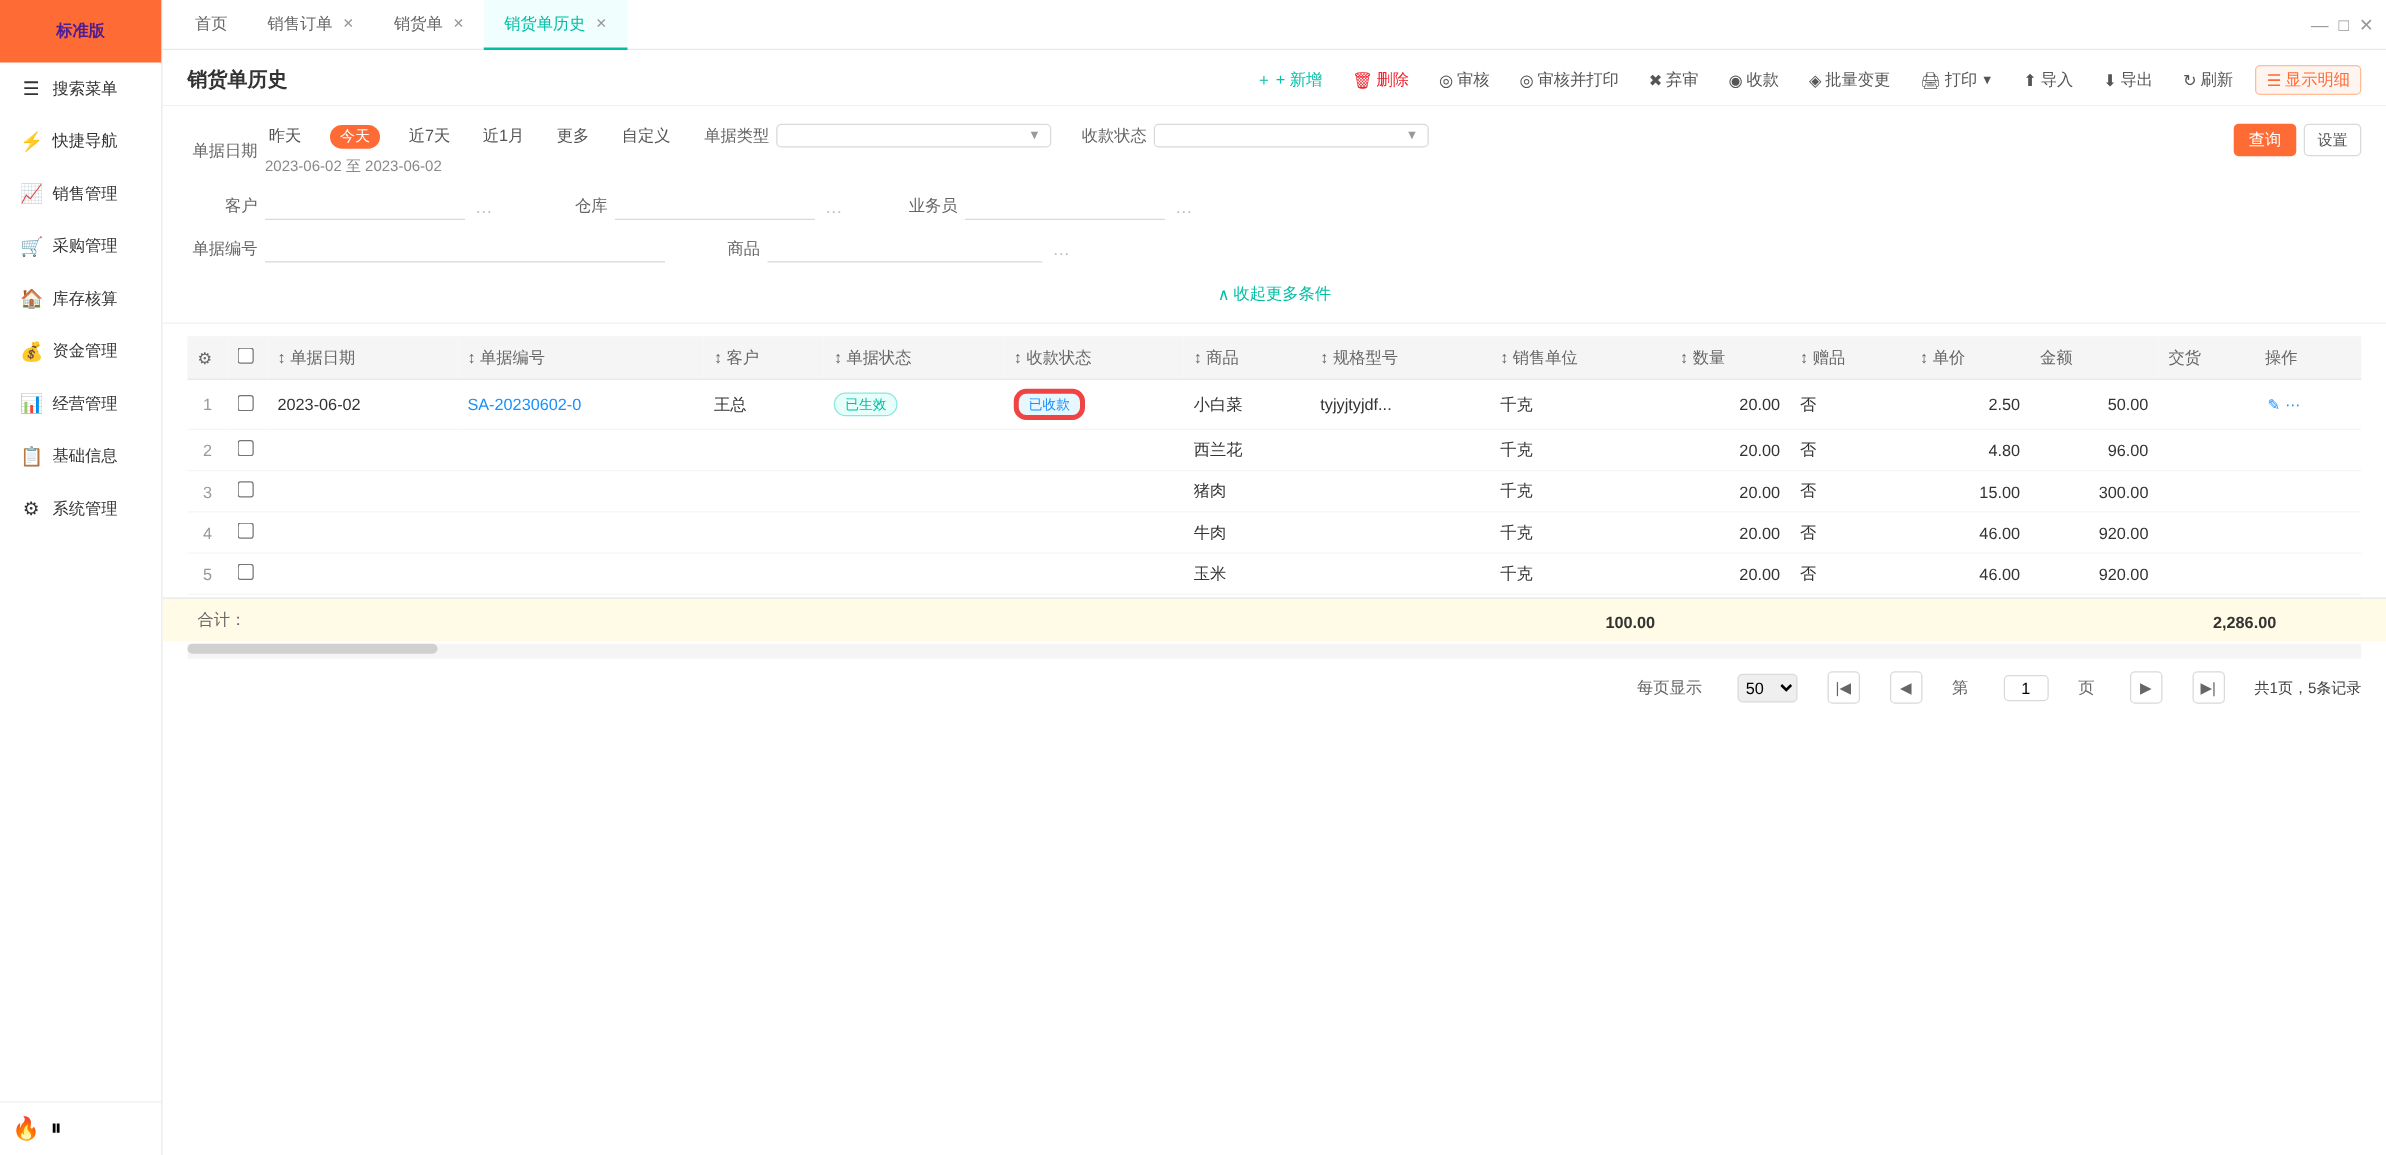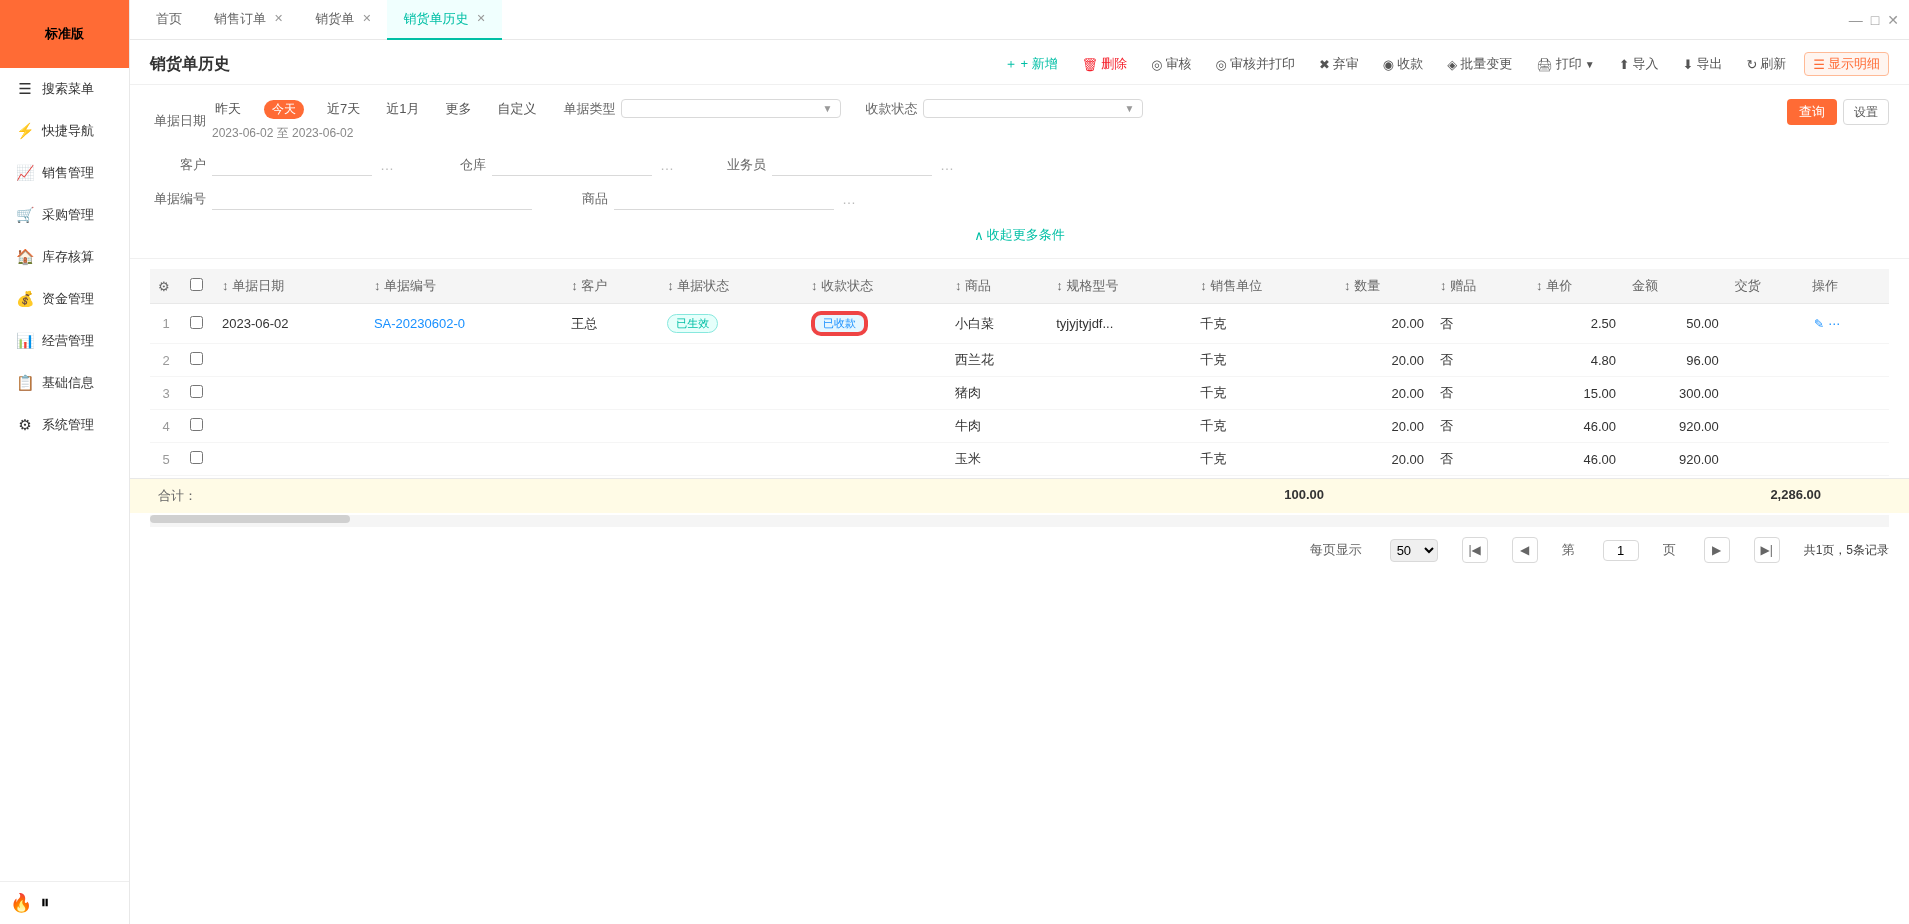--- a/index.html
+++ b/index.html
@@ -1,20 +1,20 @@
 <!DOCTYPE html>
 <html><head>
   <meta charset="utf-8">
   <style>
     * { box-sizing: border-box; margin: 0; padding: 0; font-family: 'Microsoft YaHei', Arial, sans-serif; font-size: 13px; }
     body { display: flex; height: 924px; overflow: hidden; background: #f5f5f5; }
 
     
     .sidebar { width: 130px; background: #fff; display: flex; flex-direction: column; border-right: 1px solid #e8e8e8; min-height: 100%; }
-    .sidebar-top { background: #ff6b35; height: 68px; display: flex; align-items: center; justify-content: center; color: #000000; font-size: 14px; font-weight: bold; }
+    .sidebar-top { background: #ff6b35; height: 50px; display: flex; align-items: center; justify-content: center; color: #4c1d95; font-size: 14px; font-weight: bold; }
     .sidebar-item { display: flex; align-items: center; padding: 12px 16px; cursor: pointer; color: #333; gap: 8px; }
     .sidebar-item .icon { font-size: 15px; width: 18px; text-align: center; }
     .sidebar-item .label { font-size: 13px; }
     .sidebar-bottom { margin-top: auto; padding: 10px; display: flex; gap: 8px; border-top: 1px solid #eee; }
 
     
     .main { flex: 1; display: flex; flex-direction: column; overflow: hidden; }
 
     
     .tab-bar { display: flex; align-items: center; background: #fff; border-bottom: 1px solid #e8e8e8; height: 40px; padding: 0 10px; gap: 0; }
@@ -60,21 +60,21 @@
     th { padding: 8px 8px; text-align: left; color: #666; font-weight: normal; font-size: 13px; border-bottom: 1px solid #e8e8e8; white-space: nowrap; }
     td { padding: 7px 8px; border-bottom: 1px solid #f5f5f5; color: #333; font-size: 13px; }
     .badge { display: inline-block; padding: 1px 8px; border-radius: 10px; font-size: 11px; }
     .badge-green { background: #e6fffb; color: #00bfa5; border: 1px solid #87e8de; }
     .badge-blue { background: #e6f7ff; color: #1890ff; border: 4px solid #ef4444; }
     .row-num { color: #999; text-align: center; }
     .link-text { color: #1890ff; cursor: pointer; text-decoration: none; }
     .action-btn { color: #1890ff; cursor: pointer; font-size: 12px; margin: 0 2px; }
 
     
-    .table-footer { background: #fffbe6; padding: 8px 28px; display: flex; align-items: flex-start; border-top: 1px solid #e8e8e8; margin-top: 2px; font-size: 13px; }
+    .table-footer { background: #fffbe6; padding: 8px 28px; display: flex; align-items: flex-end; border-top: 1px solid #e8e8e8; margin-top: 2px; font-size: 13px; }
     .footer-label { color: #666; min-width: 60px; }
     .footer-qty { flex: 1; text-align: center; color: #333; font-weight: bold; margin-left: 620px; }
     .footer-amount { color: #333; font-weight: bold; margin-right: 60px; }
 
     
     .pagination { display: flex; align-items: center; justify-content: flex-end; padding: 10px 20px; gap: 24px; }
     .page-info { color: #666; font-size: 13px; margin-right: 4px; }
     .page-select { border: 1px solid #d9d9d9; border-radius: 4px; padding: 2px 2px; font-size: 13px; }
     .page-btn { display: inline-flex; align-items: center; justify-content: center; width: 26px; height: 26px; border: 1px solid #d9d9d9; border-radius: 4px; cursor: pointer; color: #666; font-size: 12px; background: #fff; }
     .page-input { width: 36px; text-align: center; border: 1px solid #d9d9d9; border-radius: 4px; padding: 2px 4px; font-size: 13px; }

